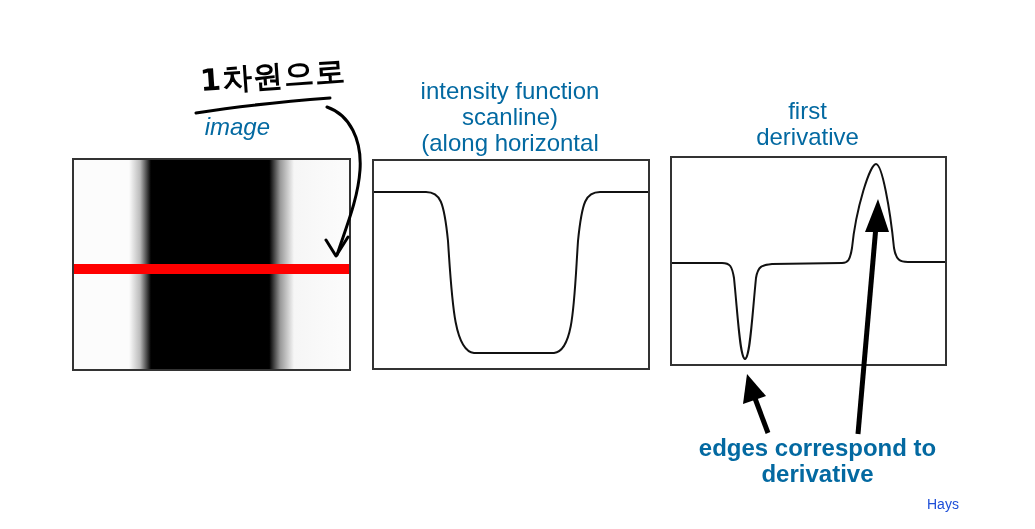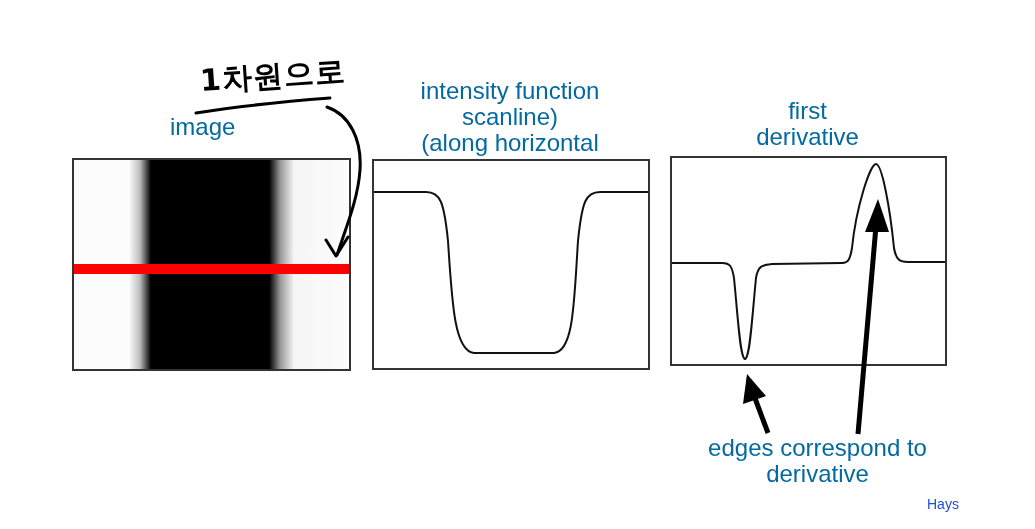--- a/index.html
+++ b/index.html
@@ -9,21 +9,21 @@
   .panel { position: absolute; border: 2px solid #333; box-sizing: border-box; background: #fff; overflow: hidden; }
   svg.overlay { position: absolute; left: 0; top: 0; }
   .hand { position: absolute; font-family: "DejaVu Sans", sans-serif; font-weight: bold; font-size: 30px;
           color: #000; letter-spacing: 1px; transform: rotate(-4deg); }
 </style>
 </head>
 <body>
 
 <div class="hand" style="left:200px; top:56px;">1차원으로</div>
 
-<div class="label" style="left:170px; top:114px; width:100px; text-align:left;">image</div>
+<div class="label" style="left:170px; top:114px; width:100px; text-align:right;font-style:italic;">image</div>
 
 <div class="label" style="left:380px; top:78px; width:260px;">
   <div>intensity function</div>
   <div>scanline)</div>
   <div>(along horizontal</div>
 </div>
 
 <div class="label" style="left:700px; top:98px; width:215px;">
   <div>first</div>
   <div>derivative</div>
@@ -57,18 +57,18 @@
     <line x1="768" y1="433" x2="753" y2="393" stroke="#000" stroke-width="5"></line>
     <polygon points="747,374 743,404 766,396" fill="#000"></polygon>
   </g>
 
   <g>
     <line x1="858" y1="434" x2="876" y2="226" stroke="#000" stroke-width="5"></line>
     <polygon points="878,199 865,232 889,232" fill="#000"></polygon>
   </g>
 </svg>
 
-<div class="label" style="left:690px; top:435px; width:255px;">
+<div class="label" style="left:690px; top:435px; width:255px;font-weight:bold;">
   <div>edges correspond to</div>
   <div>derivative</div>
 </div>
 
 <div style="position:absolute; left:927px; top:496px; font-size:14px; color:#1d4ed8;">Hays</div>
 
 </body></html>

